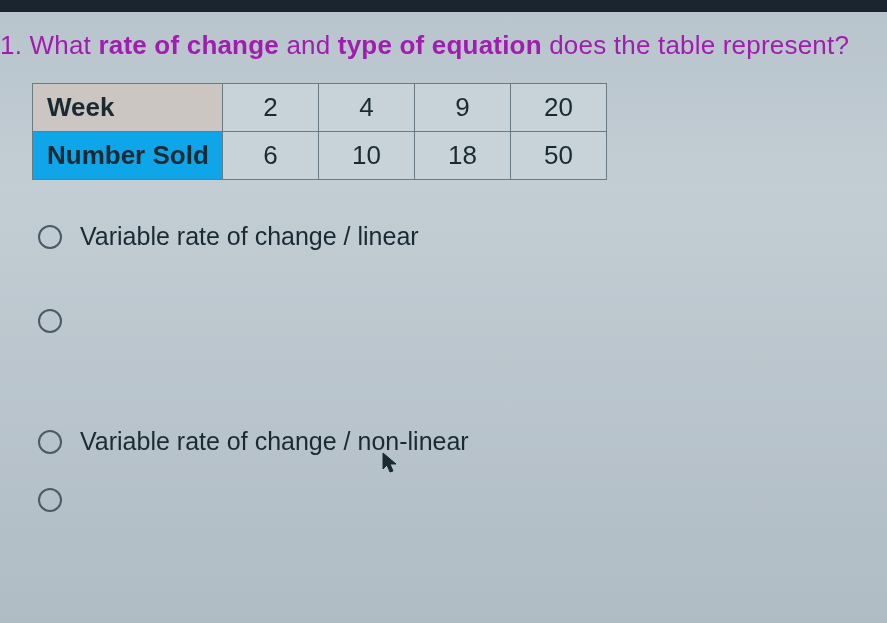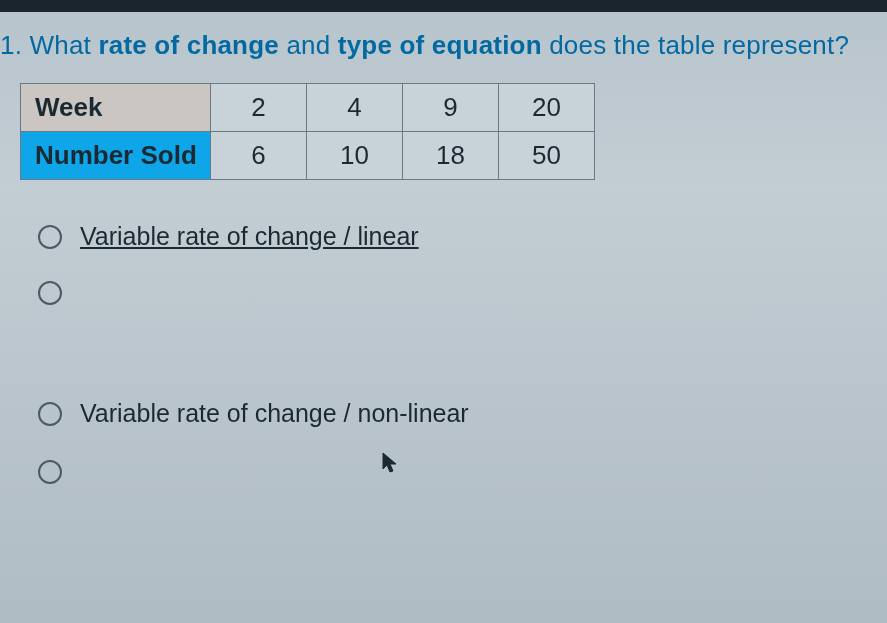--- a/index.html
+++ b/index.html
@@ -20,30 +20,30 @@
     .top-dark {
       background: #1a2530;
       height: 12px;
       width: 100%;
     }
     .content {
       padding: 18px 0 0 0;
     }
     .question {
       font-size: 26px;
-      color: #0369a1;
+      color: #a21caf;
       padding-left: 0;
       margin-bottom: 22px;
       letter-spacing: 0.2px;
     }
     .question .bold {
       font-weight: bold;
     }
     .table-wrap {
-      margin-left: 20px;
+      margin-left: 32px;
       margin-bottom: 42px;
     }
     table {
       border-collapse: collapse;
       background: #c8d2d9;
     }
     td {
       border: 1px solid #6a7a85;
       text-align: center;
       font-size: 26px;
@@ -66,21 +66,21 @@
     }
     .options {
       padding-left: 38px;
     }
     .option {
       display: flex;
       align-items: center;
       gap: 18px;
       cursor: pointer;
     }
-    .option.o1 { margin-bottom: 30px; text-decoration: underline; }
+    .option.o1 { margin-bottom: 58px; }
     .option.o2 { margin-bottom: 94px; }
     .option.o3 { margin-bottom: 32px; }
     .radio {
       width: 24px;
       height: 24px;
       border: 2px solid #4a5a66;
       border-radius: 50%;
       background: transparent;
       flex-shrink: 0;
     }

